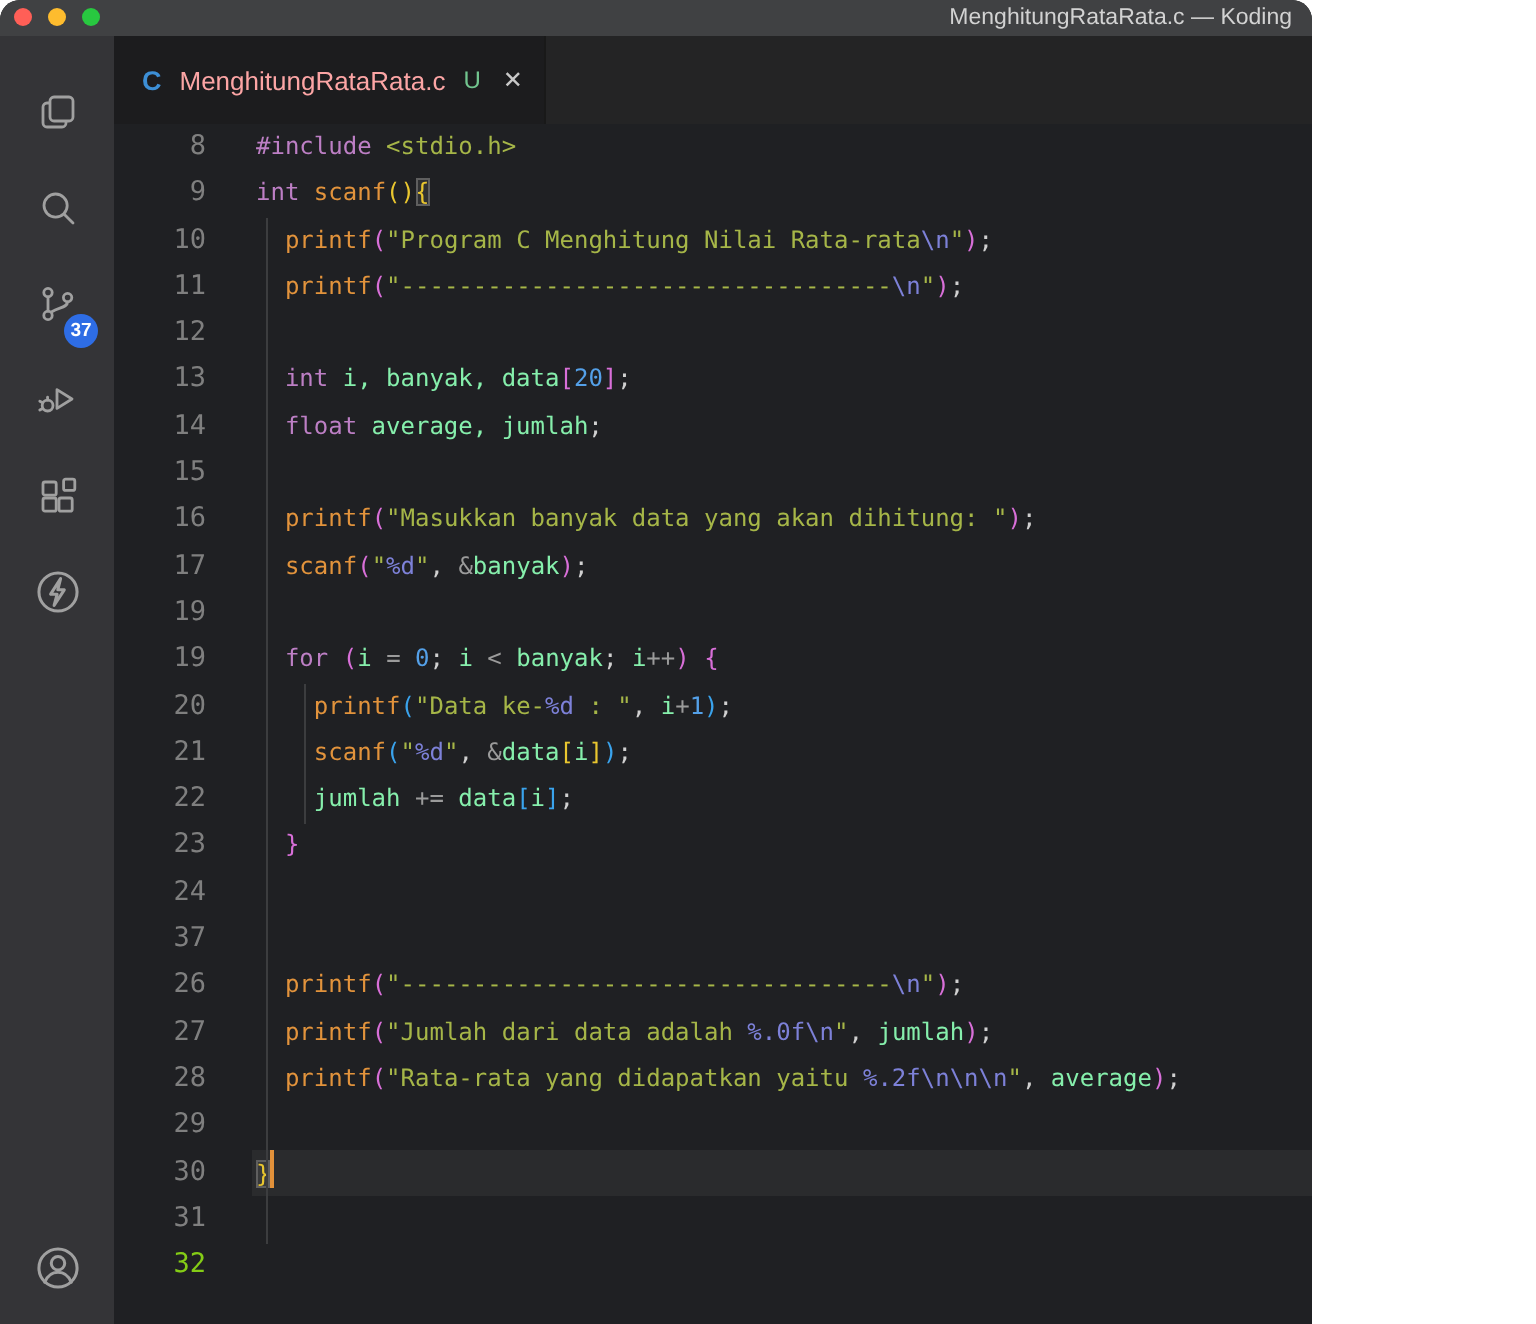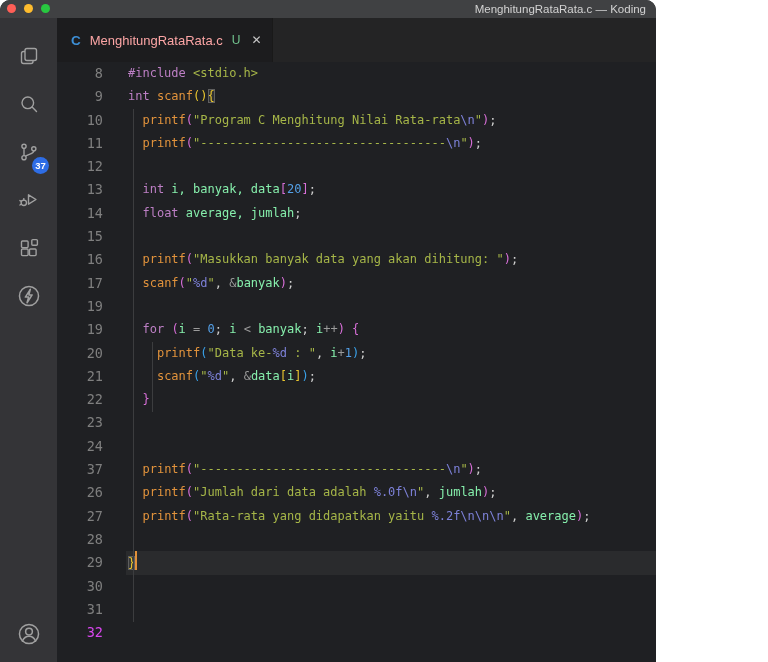--- a/index.html
+++ b/index.html
@@ -28,21 +28,21 @@
   .tab{height:44px;width:216px;background:#1c1c1e;display:flex;align-items:center;padding:0 10px 0 14px;border-right:1px solid #191919;cursor:pointer;}
   .langicon{color:#3d8fd6;font-weight:bold;font-size:13.5px;margin-right:9px;font-family:"Liberation Sans",sans-serif;}
   .fname{color:#fca5a5;font-size:13px;white-space:nowrap;}
   .gitstatus{color:#72c58f;font-size:12px;margin-left:9px;}
   .tabclose{color:#c8c8c8;font-size:12px;margin-left:11px;cursor:pointer;}
 
   
   .editor{position:absolute;left:57px;top:62px;right:0;bottom:0;background:#1f2023;cursor:text;}
   .gutter{position:absolute;left:0;top:0;width:46px;font-family:"DejaVu Sans Mono",monospace;font-size:13.5px;color:#7f7f7f;text-align:right;}
   .gutter .ln{height:23.3px;line-height:23.3px;}
-  .gutter .ln.active{color:#d946ef;}
+  .gutter .ln.active{color:#84cc16;}
   .code{position:absolute;left:69px;top:0;right:0;font-family:"DejaVu Sans Mono",monospace;font-size:12px;}
   .code-row{height:23.3px;line-height:23.3px;white-space:pre;padding-left:2px;}
   .code-row.current{background:#2a2b2d;}
   .guide{position:absolute;width:1px;background:#3c3d3f;z-index:2;}
   .g1{left:76px;top:47px;height:513px;}
   .g2{left:95px;top:280px;height:70px;}
 
   
   .kw{color:#bd7fc5;}
   .fn{color:#e2933c;}
@@ -187,20 +187,21 @@
           <div class="code-row"></div>
           <div class="code-row"><span class="id">  </span><span class="kw">int</span><span class="id"> i, banyak, data</span><span class="b2">[</span><span class="num">20</span><span class="b2">]</span><span class="pun">;</span></div>
           <div class="code-row"><span class="id">  </span><span class="kw">float</span><span class="id"> average, jumlah</span><span class="pun">;</span></div>
           <div class="code-row"></div>
           <div class="code-row"><span class="id">  </span><span class="fn">printf</span><span class="b2">(</span><span class="str">"Masukkan banyak data yang akan dihitung: "</span><span class="b2">)</span><span class="pun">;</span></div>
           <div class="code-row"><span class="id">  </span><span class="fn">scanf</span><span class="b2">(</span><span class="str">"</span><span class="esc">%d</span><span class="str">"</span><span class="pun">, </span><span class="op">&amp;</span><span class="id">banyak</span><span class="b2">)</span><span class="pun">;</span></div>
           <div class="code-row"></div>
           <div class="code-row"><span class="id">  </span><span class="kw">for</span><span class="id"> </span><span class="b2">(</span><span class="id">i </span><span class="op">=</span><span class="id"> </span><span class="num">0</span><span class="pun">; </span><span class="id">i </span><span class="op">&lt;</span><span class="id"> banyak</span><span class="pun">; </span><span class="id">i</span><span class="op">++</span><span class="b2">)</span><span class="id"> </span><span class="b2">{</span></div>
           <div class="code-row"><span class="id">    </span><span class="fn">printf</span><span class="b3">(</span><span class="str">"Data ke-</span><span class="esc">%d</span><span class="str"> : "</span><span class="pun">, </span><span class="id">i</span><span class="op">+</span><span class="num">1</span><span class="b3">)</span><span class="pun">;</span></div>
           <div class="code-row"><span class="id">    </span><span class="fn">scanf</span><span class="b3">(</span><span class="str">"</span><span class="esc">%d</span><span class="str">"</span><span class="pun">, </span><span class="op">&amp;</span><span class="id">data</span><span class="b1">[</span><span class="id">i</span><span class="b1">]</span><span class="b3">)</span><span class="pun">;</span></div>
+          <div class="code-row"><span class="id">    </span><span class="id">jumlah </span><span class="op">+=</span><span class="id"> data</span><span class="b3">[</span><span class="id">i</span><span class="b3">]</span><span class="pun">;</span></div>
           <div class="code-row"><span class="id">  </span><span class="b2">}</span></div>
           <div class="code-row"></div>
           <div class="code-row"></div>
           <div class="code-row"><span class="id">  </span><span class="fn">printf</span><span class="b2">(</span><span class="str">"----------------------------------</span><span class="esc">\n</span><span class="str">"</span><span class="b2">)</span><span class="pun">;</span></div>
           <div class="code-row"><span class="id">  </span><span class="fn">printf</span><span class="b2">(</span><span class="str">"Jumlah dari data adalah </span><span class="esc">%.0f\n</span><span class="str">"</span><span class="pun">, </span><span class="id">jumlah</span><span class="b2">)</span><span class="pun">;</span></div>
           <div class="code-row"><span class="id">  </span><span class="fn">printf</span><span class="b2">(</span><span class="str">"Rata-rata yang didapatkan yaitu </span><span class="esc">%.2f\n\n\n</span><span class="str">"</span><span class="pun">, </span><span class="id">average</span><span class="b2">)</span><span class="pun">;</span></div>
           <div class="code-row"></div>
           <div class="code-row current"><span class="b1 boxed">}</span><span class="cursor"></span></div>
         </div>
       <div class="guide g1"></div>

